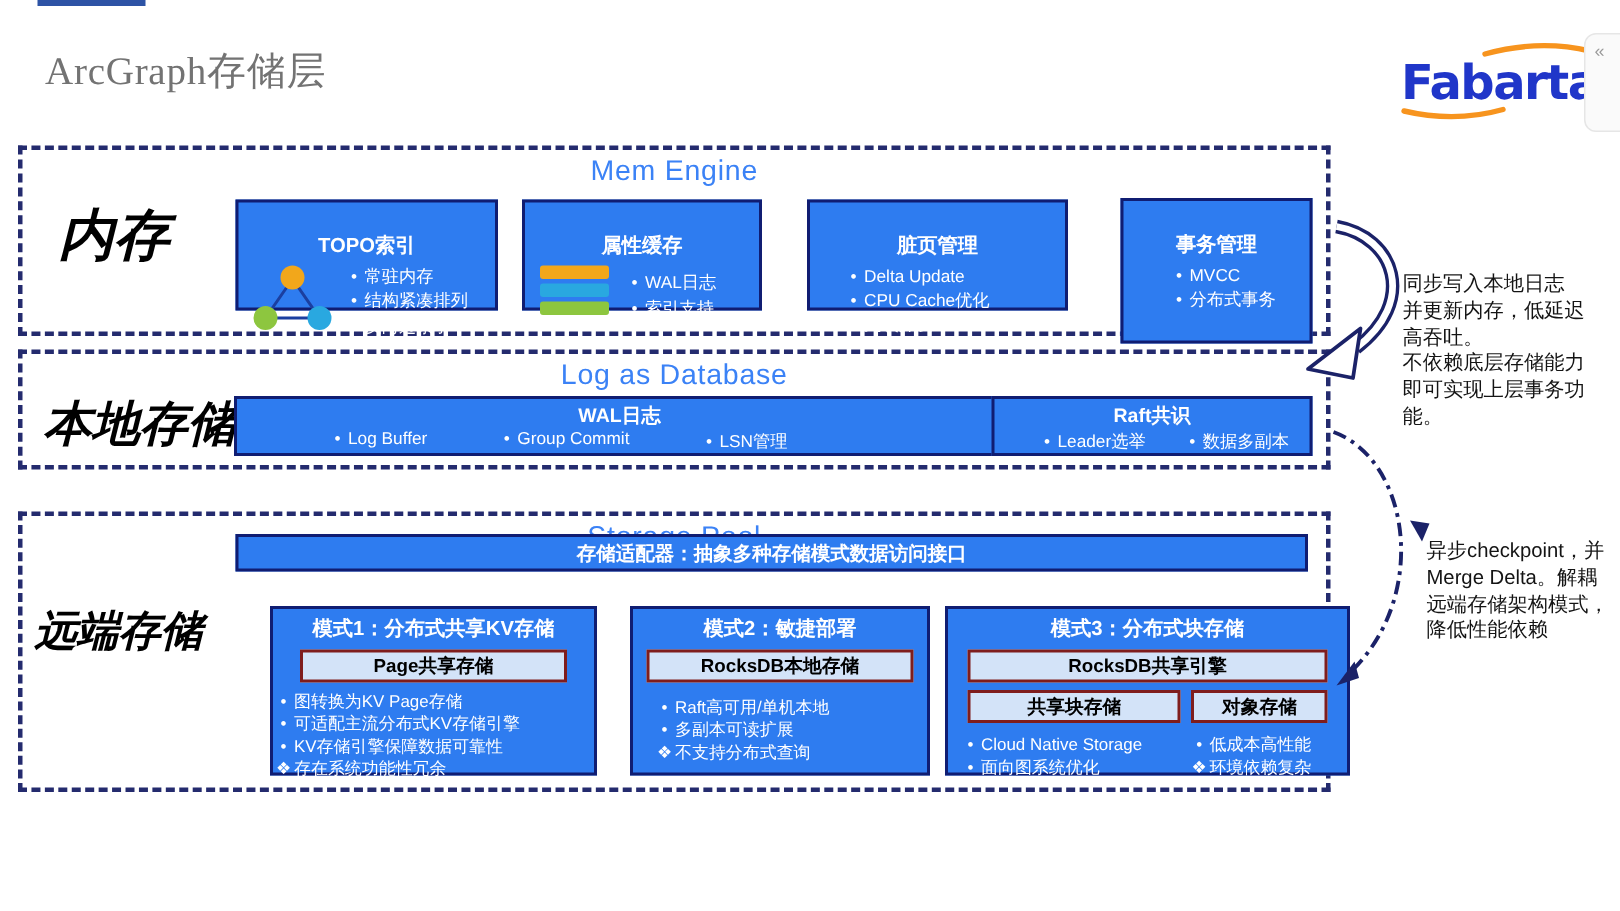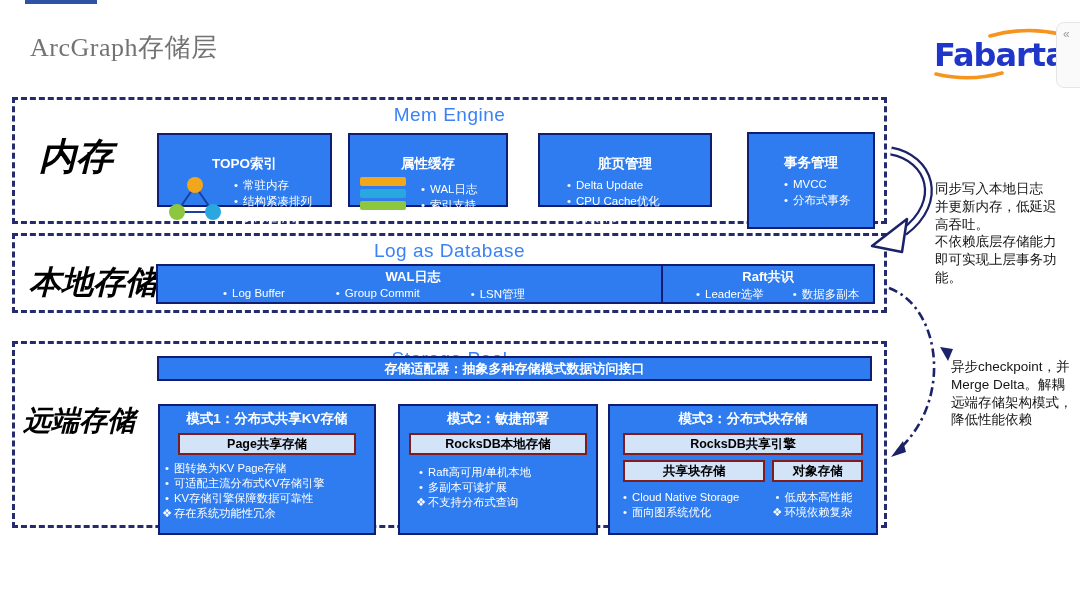--- a/index.html
+++ b/index.html
@@ -50,21 +50,21 @@
   
   .wal{left:141px;top:28px;width:514px;height:40px;}
   .raft{left:646px;top:28px;width:214px;height:40px;}
   .bb-title2{text-align:center;font-weight:bold;font-size:13px;padding-top:2px;}
   .bb-row{display:flex;list-style:none;margin:1px 0 0;padding:0 0 0 60px;gap:46px;font-size:11.5px;}
   .raft .bb-row{padding-left:28px;gap:24px;}
 
   
   .adapter{left:142px;top:12px;width:715px;height:25px;text-align:center;font-weight:bold;
            font-size:13px;line-height:21px;}
-  .mode{top:60px;height:131px;}
+  .mode{top:60px;height:113px;margin-left:22px;}
   .md0{left:143px;width:218px;}
   .md1{left:383px;width:200px;}
   .md2{left:593px;width:270px;}
   .mode-title{text-align:center;font-weight:bold;font-size:13.5px;padding-top:4px;}
   .lightbox{background:#d3e3f8;border:2px solid #7f1d1d;color:#000;font-weight:bold;text-align:center;
             font-size:12.5px;height:22px;line-height:18px;box-sizing:border-box;}
   .md0 .lightbox{margin:5px 18px 0;}
   .md1 .lightbox{margin:5px 9px 0;}
   .md2 .lightbox-full{margin:5px 13px 0;}
   .pair-row{display:flex;gap:7px;margin:5px 13px 0;}

